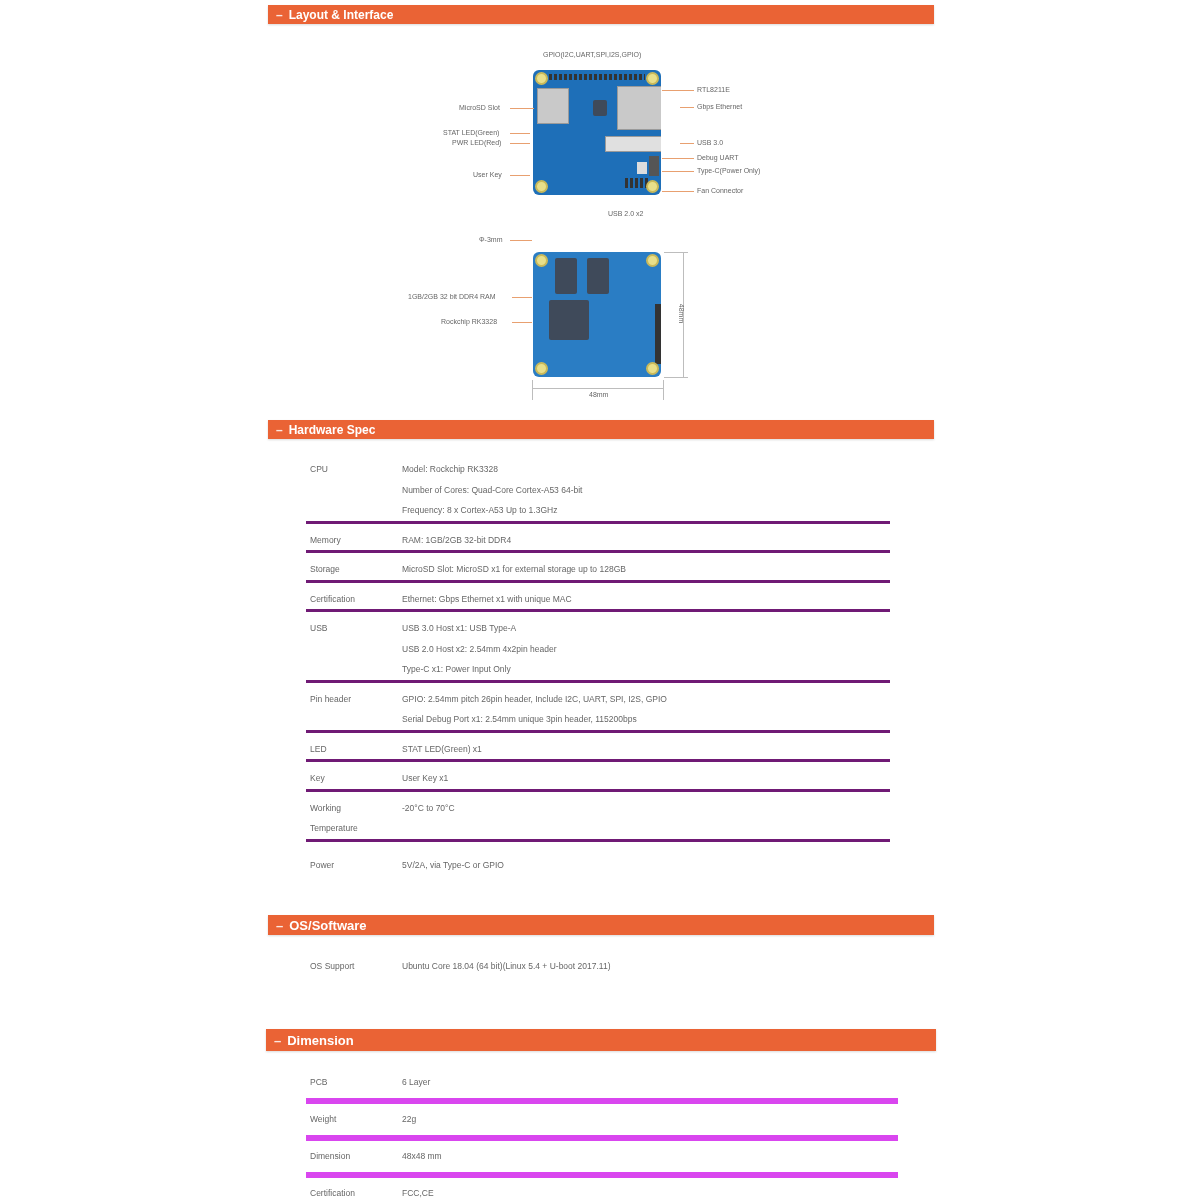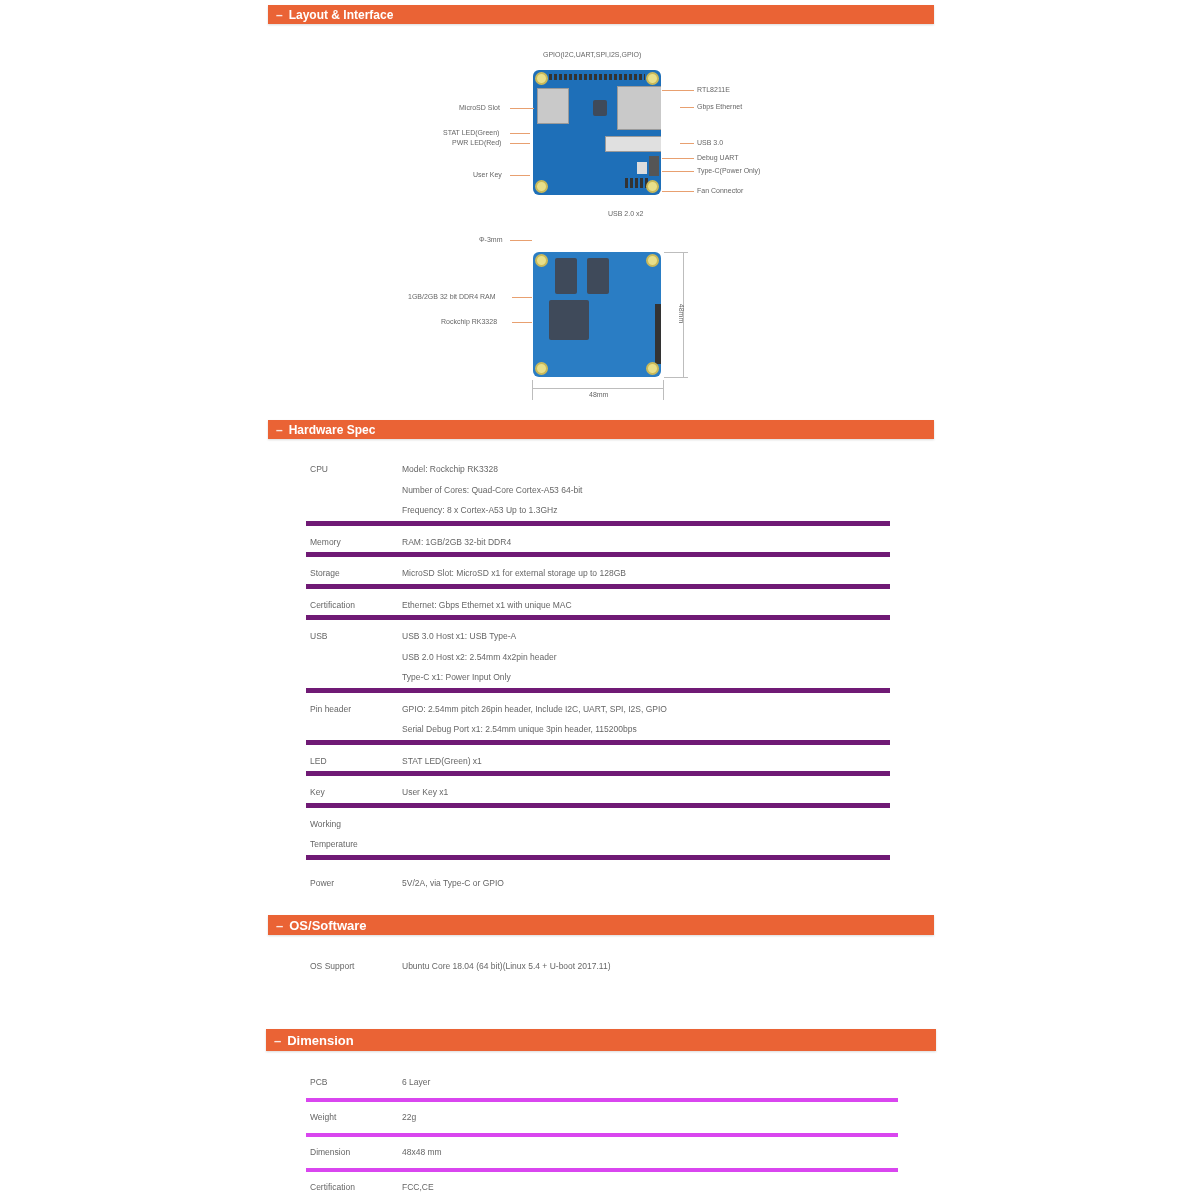--- a/index.html
+++ b/index.html
@@ -4,26 +4,26 @@
 <style>
   html, body { margin:0; padding:0; background:#ffffff; }
   body { width:1200px; height:1200px; position:relative; overflow:hidden;
          font-family:"Liberation Sans", sans-serif; color:#555; }
   .section-bar { position:absolute; background:#ea6335; color:#fff;
                  font-weight:bold; font-size:12px; display:flex; align-items:center;
                  box-shadow:0 1px 2px rgba(0,0,0,0.15); }
   .section-bar .dash { margin:0 6px 0 8px; font-weight:bold; opacity:0.85; }
   .bar-lg { font-size:13px; }
   .spec-table { position:absolute; left:306px; font-size:8.5px; color:#666; }
-  .spec-row { display:flex; border-bottom:5px solid #701a75; }
+  .spec-row { display:flex; border-bottom:3px solid #701a75; }
   .spec-label { width:92px; padding-left:4px; line-height:20.5px; }
   .spec-values { flex:1; }
   .spec-line { line-height:20.5px; }
   .spec-row.first-pad { padding-top:3px; }
-  .dim-table .spec-row { border-bottom:4px solid #d946ef; }
+  .dim-table .spec-row { border-bottom:6px solid #d946ef; }
   .dim-table .spec-label, .dim-table .spec-line { line-height:31px; }
   .callout { position:absolute; font-size:7px; color:#666; white-space:nowrap; }
   .leader { position:absolute; height:1px; background:#e8a070; }
   .board { position:absolute; background:#1e6fb8; border-radius:6px; overflow:hidden; }
   .hole { position:absolute; width:13px; height:13px; border-radius:50%;
           background:#e8df8a; border:2px solid #c9b95a; box-sizing:border-box; }
   .metal { position:absolute; background:#c9c9c9; border:1px solid #9a9a9a; }
   .chip { position:absolute; background:#3f4a5a; border-radius:2px; }
   .dimline { position:absolute; background:#bdbdbd; }
 </style>
@@ -158,20 +158,23 @@
     </div>
   </div>
   <div class="spec-row first-pad" style="margin-top:3px;">
     <div class="spec-label">Key</div>
     <div class="spec-values">
         <div class="spec-line">User Key x1</div>
       </div>
   </div>
   <div class="spec-row first-pad" style="margin-top:3px;">
     <div class="spec-label" style="width:80px; padding-right:12px;">Working Temperature</div>
+    <div class="spec-values">
+        <div class="spec-line">-20°C to 70°C</div>
+      </div>
   </div>
   <div class="spec-row first-pad" style="margin-top:10px; border-bottom:none;justify-content:flex-end;">
     <div class="spec-label">Power</div>
     <div class="spec-values">
         <div class="spec-line">5V/2A, via Type-C or GPIO</div>
       </div>
   </div>
 </div>
 
 <div class="section-bar bar-lg" style="left:268px; top:915px; width:666px; height:20px;">

